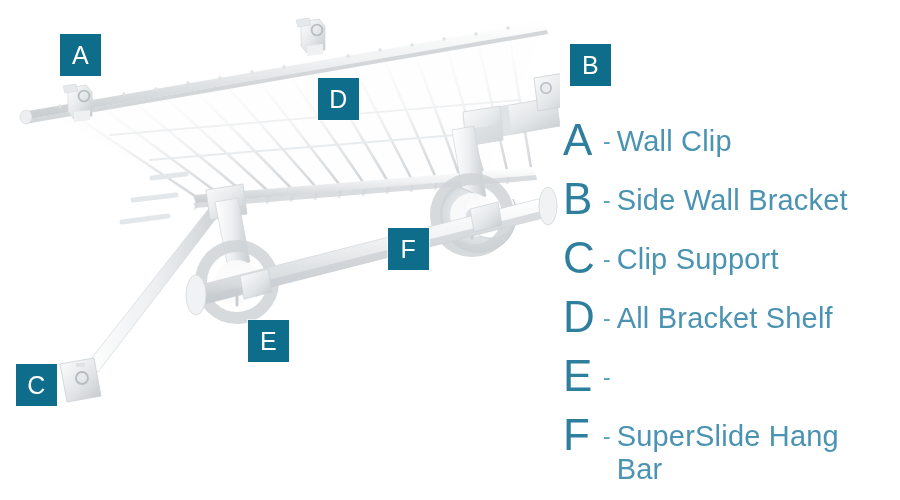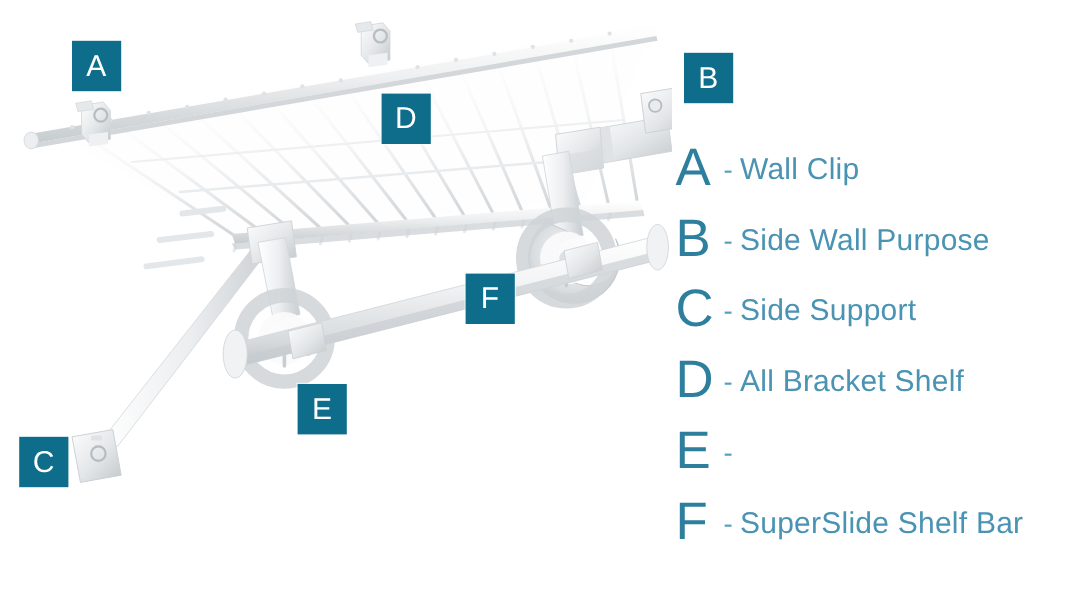--- a/index.html
+++ b/index.html
@@ -53,21 +53,21 @@
     font-family:"Liberation Sans", sans-serif;
   }
   .legend-dash{
     font-size:23px;
     line-height:46px;
     color:#55a0bb;
     padding:0 6px 0 2px;
     flex:0 0 auto;
   }
   .legend-text{
-    font-size:25px;
+    font-size:29px;
     line-height:33px;
     color:#4a93b3;
     font-weight:300;
     padding-top:7px;
     font-family:"Liberation Sans", sans-serif;
     letter-spacing:0.2px;
   }
 </style>
 </head>
 <body>
@@ -278,40 +278,40 @@
 
     <div class="legend-row">
       <span class="legend-letter">A</span>
       <span class="legend-dash">-</span>
       <span class="legend-text">Wall Clip</span>
     </div>
 
     <div class="legend-row">
       <span class="legend-letter">B</span>
       <span class="legend-dash">-</span>
-      <span class="legend-text">Side Wall Purpose</span>
+      <span class="legend-text">Side Wall Bracket</span>
     </div>
 
     <div class="legend-row">
       <span class="legend-letter">C</span>
       <span class="legend-dash">-</span>
-      <span class="legend-text">Side Support</span>
+      <span class="legend-text">Clip Support</span>
     </div>
 
     <div class="legend-row">
       <span class="legend-letter">D</span>
       <span class="legend-dash">-</span>
       <span class="legend-text">All Bracket Shelf</span>
     </div>
 
     <div class="legend-row">
       <span class="legend-letter">E</span>
       <span class="legend-dash">-</span>
     </div>
 
     <div class="legend-row">
       <span class="legend-letter">F</span>
       <span class="legend-dash">-</span>
-      <span class="legend-text" style="max-width:245px;">SuperSlide Shelf Bar</span>
+      <span class="legend-text" style="max-width:245px;">SuperSlide Hang Bar</span>
     </div>
 
   </div>
 </div>
 
 </body></html>

